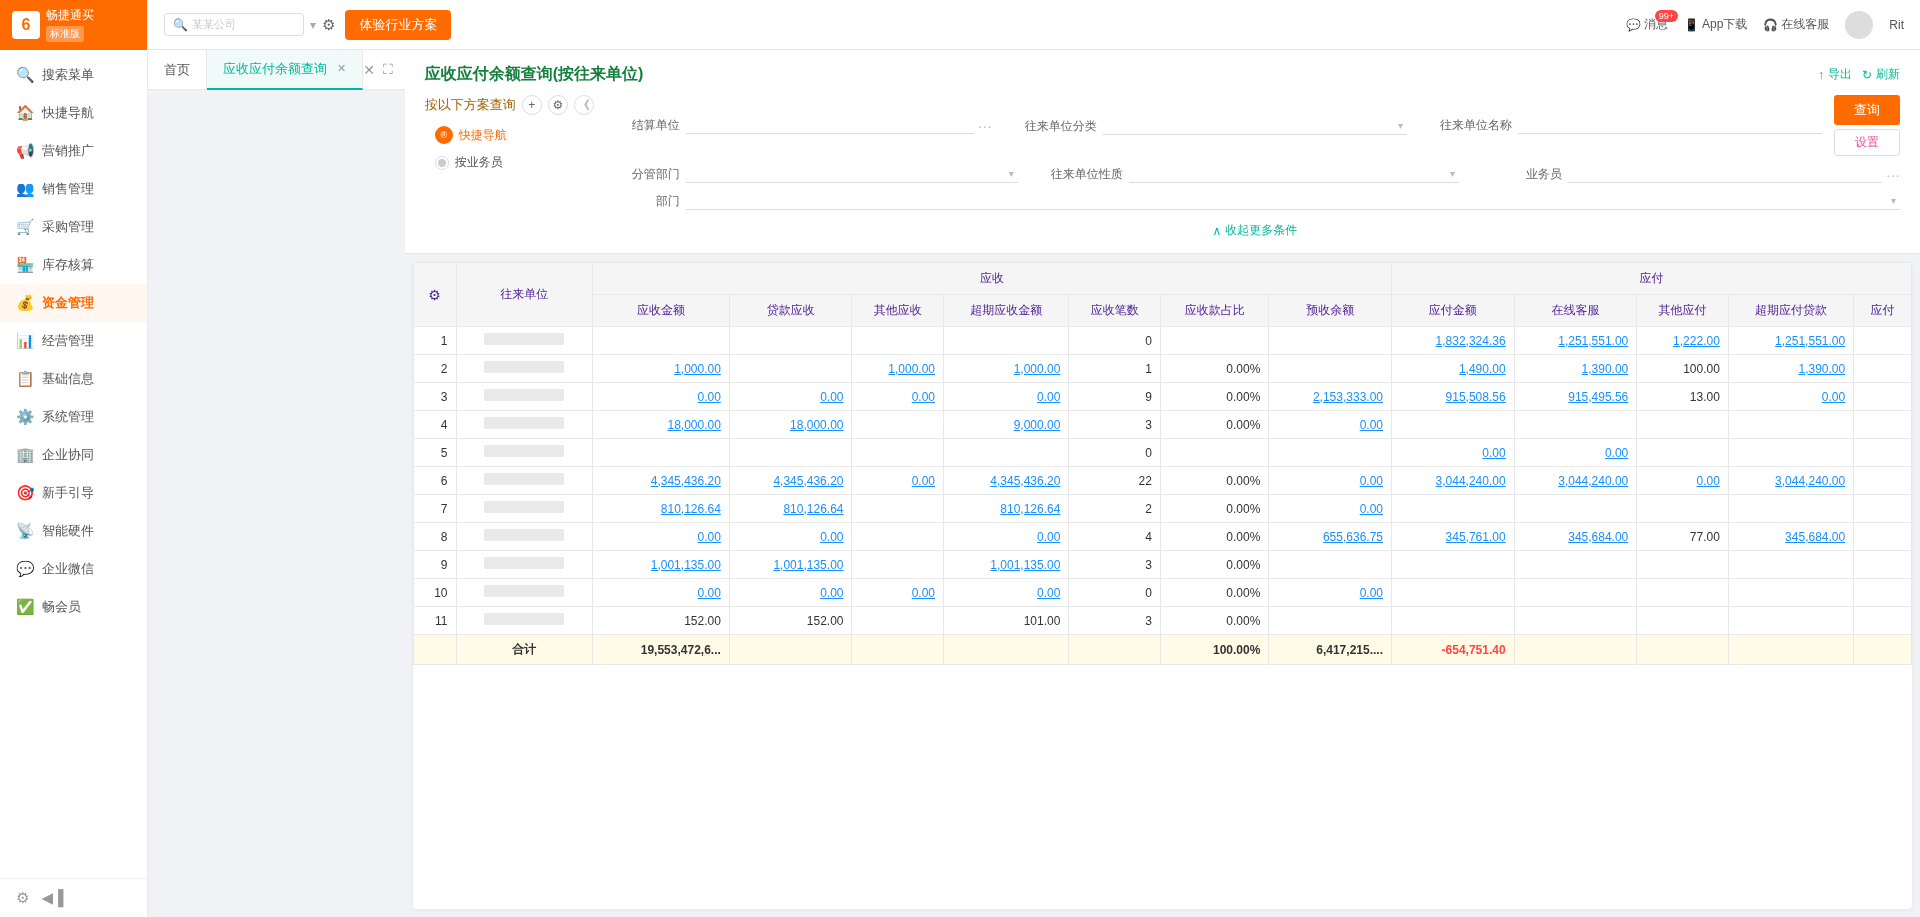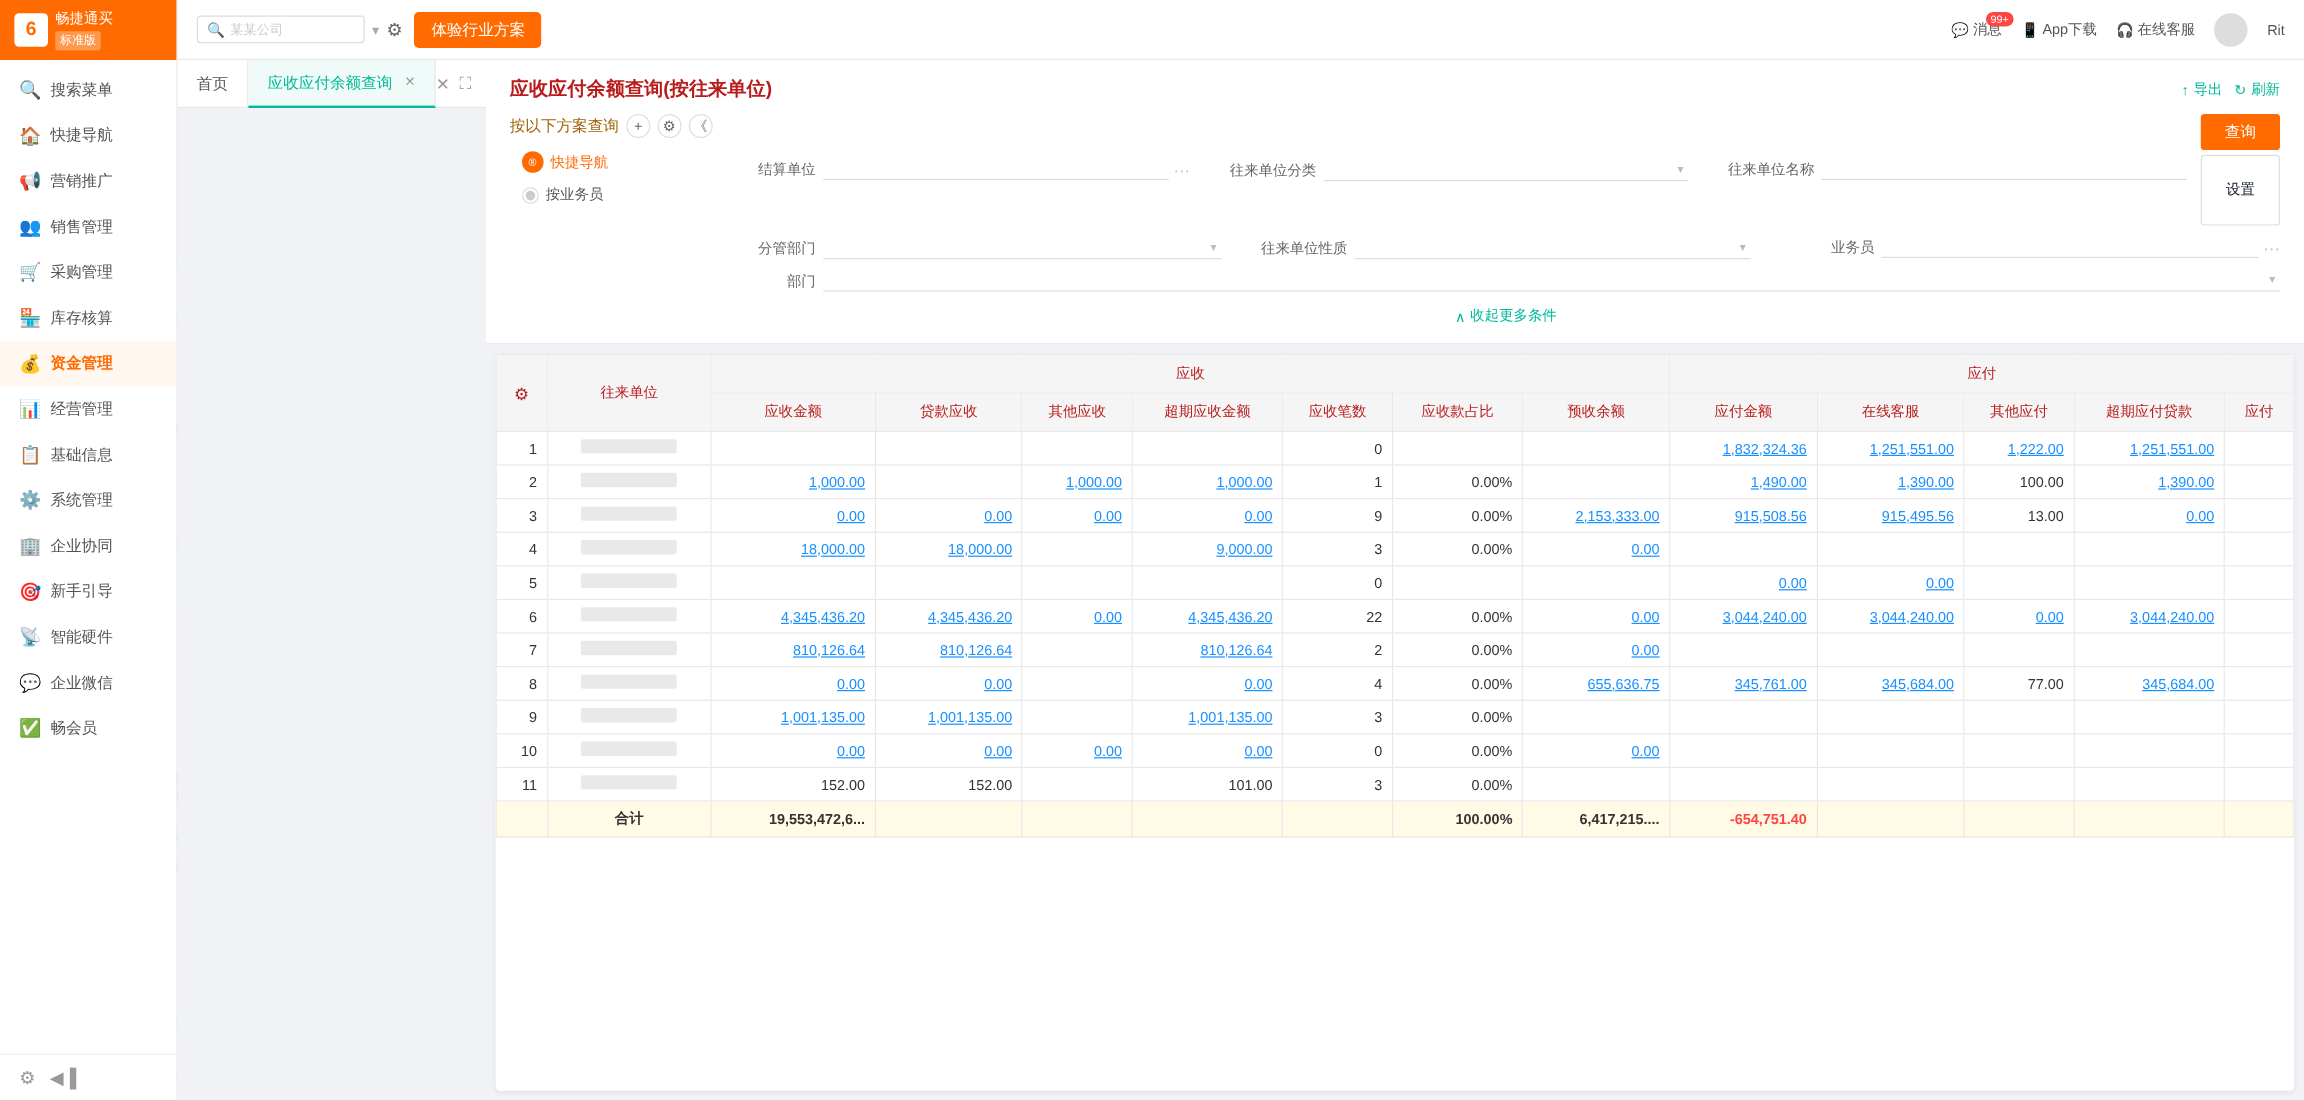--- a/index.html
+++ b/index.html
@@ -64,21 +64,21 @@
     .tabs-actions { margin-left: auto; display: flex; align-items: center; gap: 8px; padding-right: 12px; }
     .tabs-action-btn { color: #999; cursor: pointer; font-size: 14px; }
 
     
     .page-body { flex: 1; overflow: hidden; display: flex; flex-direction: column; padding: 0; background: #f0f2f5; }
 
     
     .page-header {
       background: #fff; padding: 14px 20px 0 20px; display: flex; align-items: center; justify-content: space-between;
     }
-    .page-title { font-size: 16px; font-weight: bold; color: #b91c1c; }
+    .page-title { font-size: 16px; font-weight: bold; color: #15803d; }
     .page-header-actions { display: flex; gap: 10px; align-items: center; }
     .page-header-btn { display: flex; align-items: center; gap: 4px; color: #00b99a; font-size: 12px; cursor: pointer; }
 
     
     .filter-area {
       background: #fff; padding: 10px 20px 10px 20px; border-bottom: 1px solid #e8e8e8;
     }
     .filter-label { font-size: 13px; color: #a16207; }
     .filter-add-btn { width: 20px; height: 20px; border-radius: 50%; border: 1px solid #ddd; display: flex; align-items: center; justify-content: center; cursor: pointer; color: #666; font-size: 12px; }
     .filter-schemes { display: flex; flex-direction: column; gap: 4px; margin-left: 10px; }
@@ -100,21 +100,21 @@
     .filter-select-arrow { color: #bbb; font-size: 10px; }
     .filter-dots { color: #bbb; font-size: 14px; cursor: pointer; margin-left: 4px; }
     .filter-divider { width: 1px; height: 20px; background: transparent; margin: 0 16px; }
 
     .filter-collapse { display: flex; align-items: center; justify-content: center; padding: 4px 0; color: #00b99a; cursor: pointer; font-size: 12px; gap: 4px; }
 
     
     .table-container { flex: 1; overflow: auto; background: #fff; margin: 8px; border-radius: 4px; box-shadow: 0 1px 4px rgba(0,0,0,0.06); }
     .data-table { width: 100%; border-collapse: collapse; font-size: 12px; }
     .data-table th {
-      background: #f5f5f5; border: 1px solid #e8e8e8; padding: 7px 8px; text-align: center; font-weight: normal; color: #b91c1c; white-space: nowrap; position: sticky; top: 0; z-index: 10;
+      background: #f5f5f5; border: 1px solid #e8e8e8; padding: 7px 8px; text-align: center; font-weight: normal; color: #4c1d95; white-space: nowrap; position: sticky; top: 0; z-index: 10;
     }
     .data-table td {
       border: 1px solid #e8e8e8; padding: 6px 8px; text-align: right; color: #333; white-space: nowrap;
     }
     .data-table td.left { text-align: center; }
     .data-table .underline { text-decoration: underline; color: #1890ff; cursor: pointer; }
     .col-group-header { background: #f0faf8; color: #00b99a; }
     .col-group-header2 { background: #fef9f0; color: #ff8c00; }
     .settings-cell { text-align: center; cursor: pointer; }
     .row-num { text-align: center; color: #999; }
@@ -308,21 +308,21 @@
                 <span class="filter-select-arrow">▾</span>
               </div>
             </div>
             <div class="filter-divider"></div>
             <div class="filter-field">
               <span class="filter-field-label">往来单位名称</span>
               <div class="filter-input" style="min-width:200px;border:none;border-bottom:1px solid #ddd;"></div>
             </div>
             <div style="display:flex;flex-direction:column;gap:4px;margin-left:12px;">
               <button style="background:#ff6b00;color:#fff;border:none;padding:6px 20px;border-radius:3px;cursor:pointer;font-size:13px;">查询</button>
-              <button style="background:#fff;color:#0f172a;border:1px solid #ddd;padding:20px 20px;border-radius:3px;cursor:pointer;font-size:12px;">设置</button>
+              <button style="background:#fff;color:#ec4899;border:1px solid #ddd;padding:4px 20px;border-radius:3px;cursor:pointer;font-size:12px;">设置</button>
             </div>
           </div>
 
           <div class="filter-row">
             <div class="filter-field">
               <span class="filter-field-label">分管部门</span>
               <div class="filter-select" style="min-width:180px;">
                 <span class="filter-select-text"></span>
                 <span class="filter-select-arrow">▾</span>
               </div>

